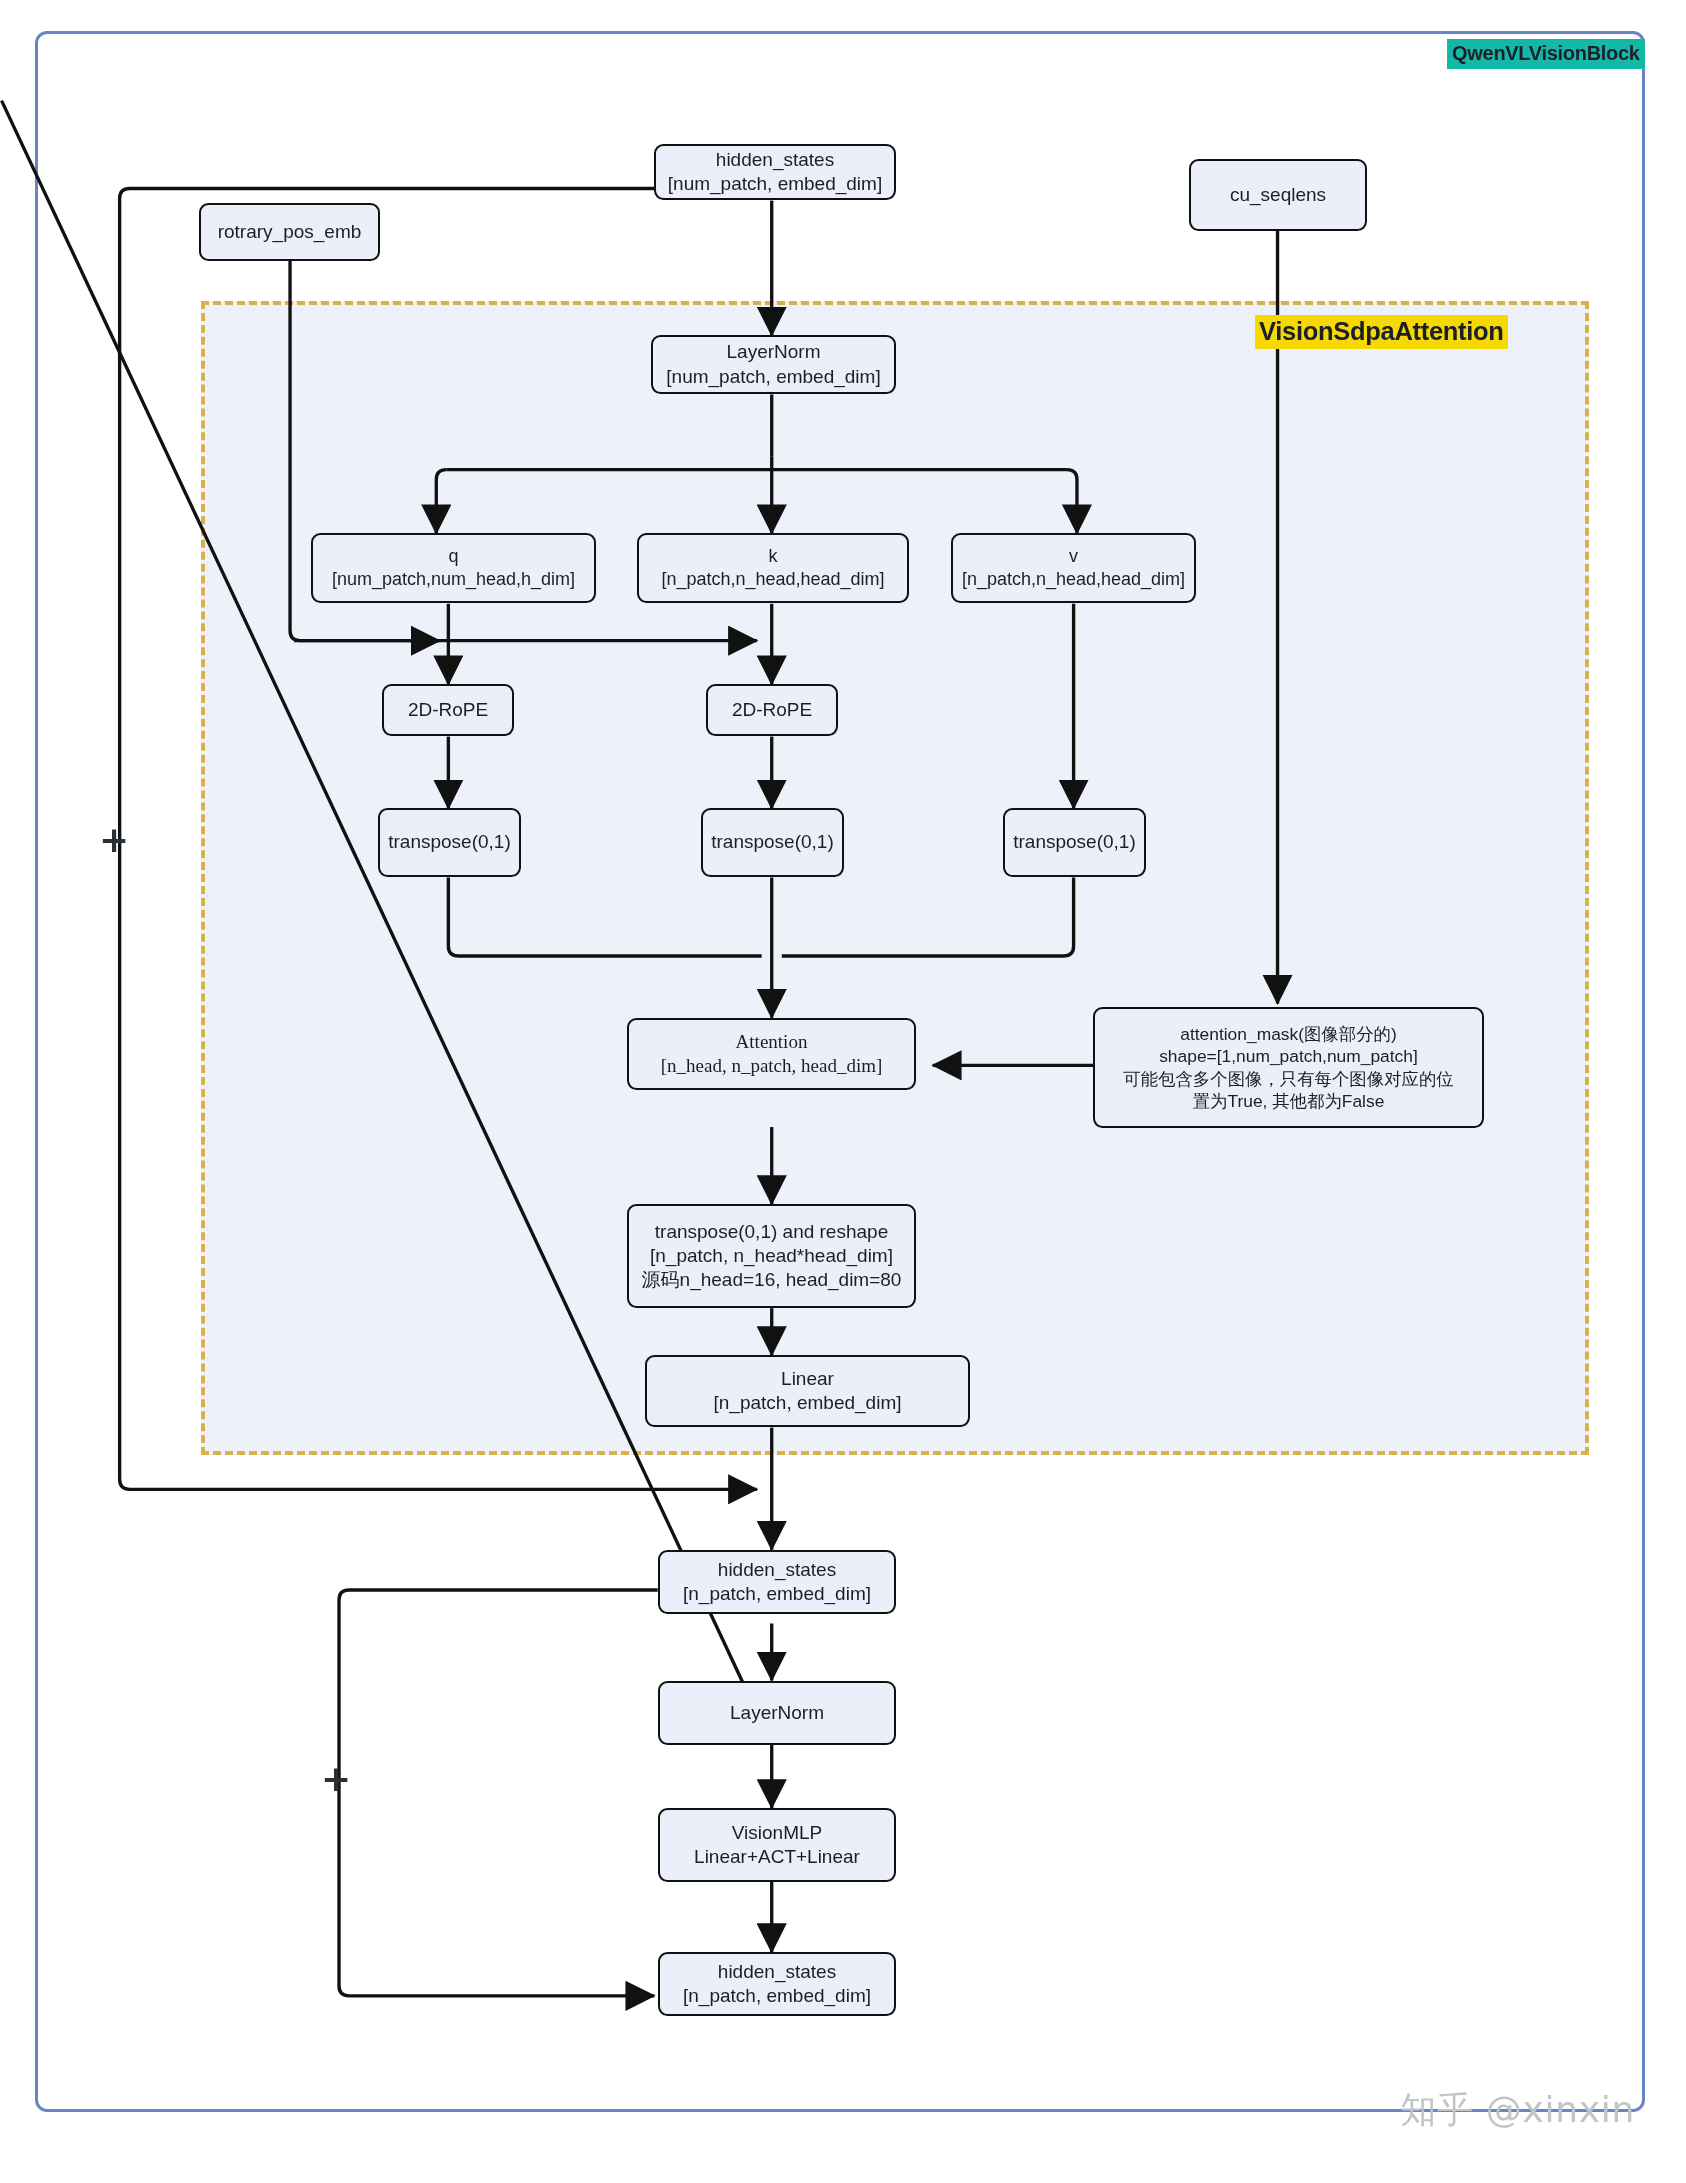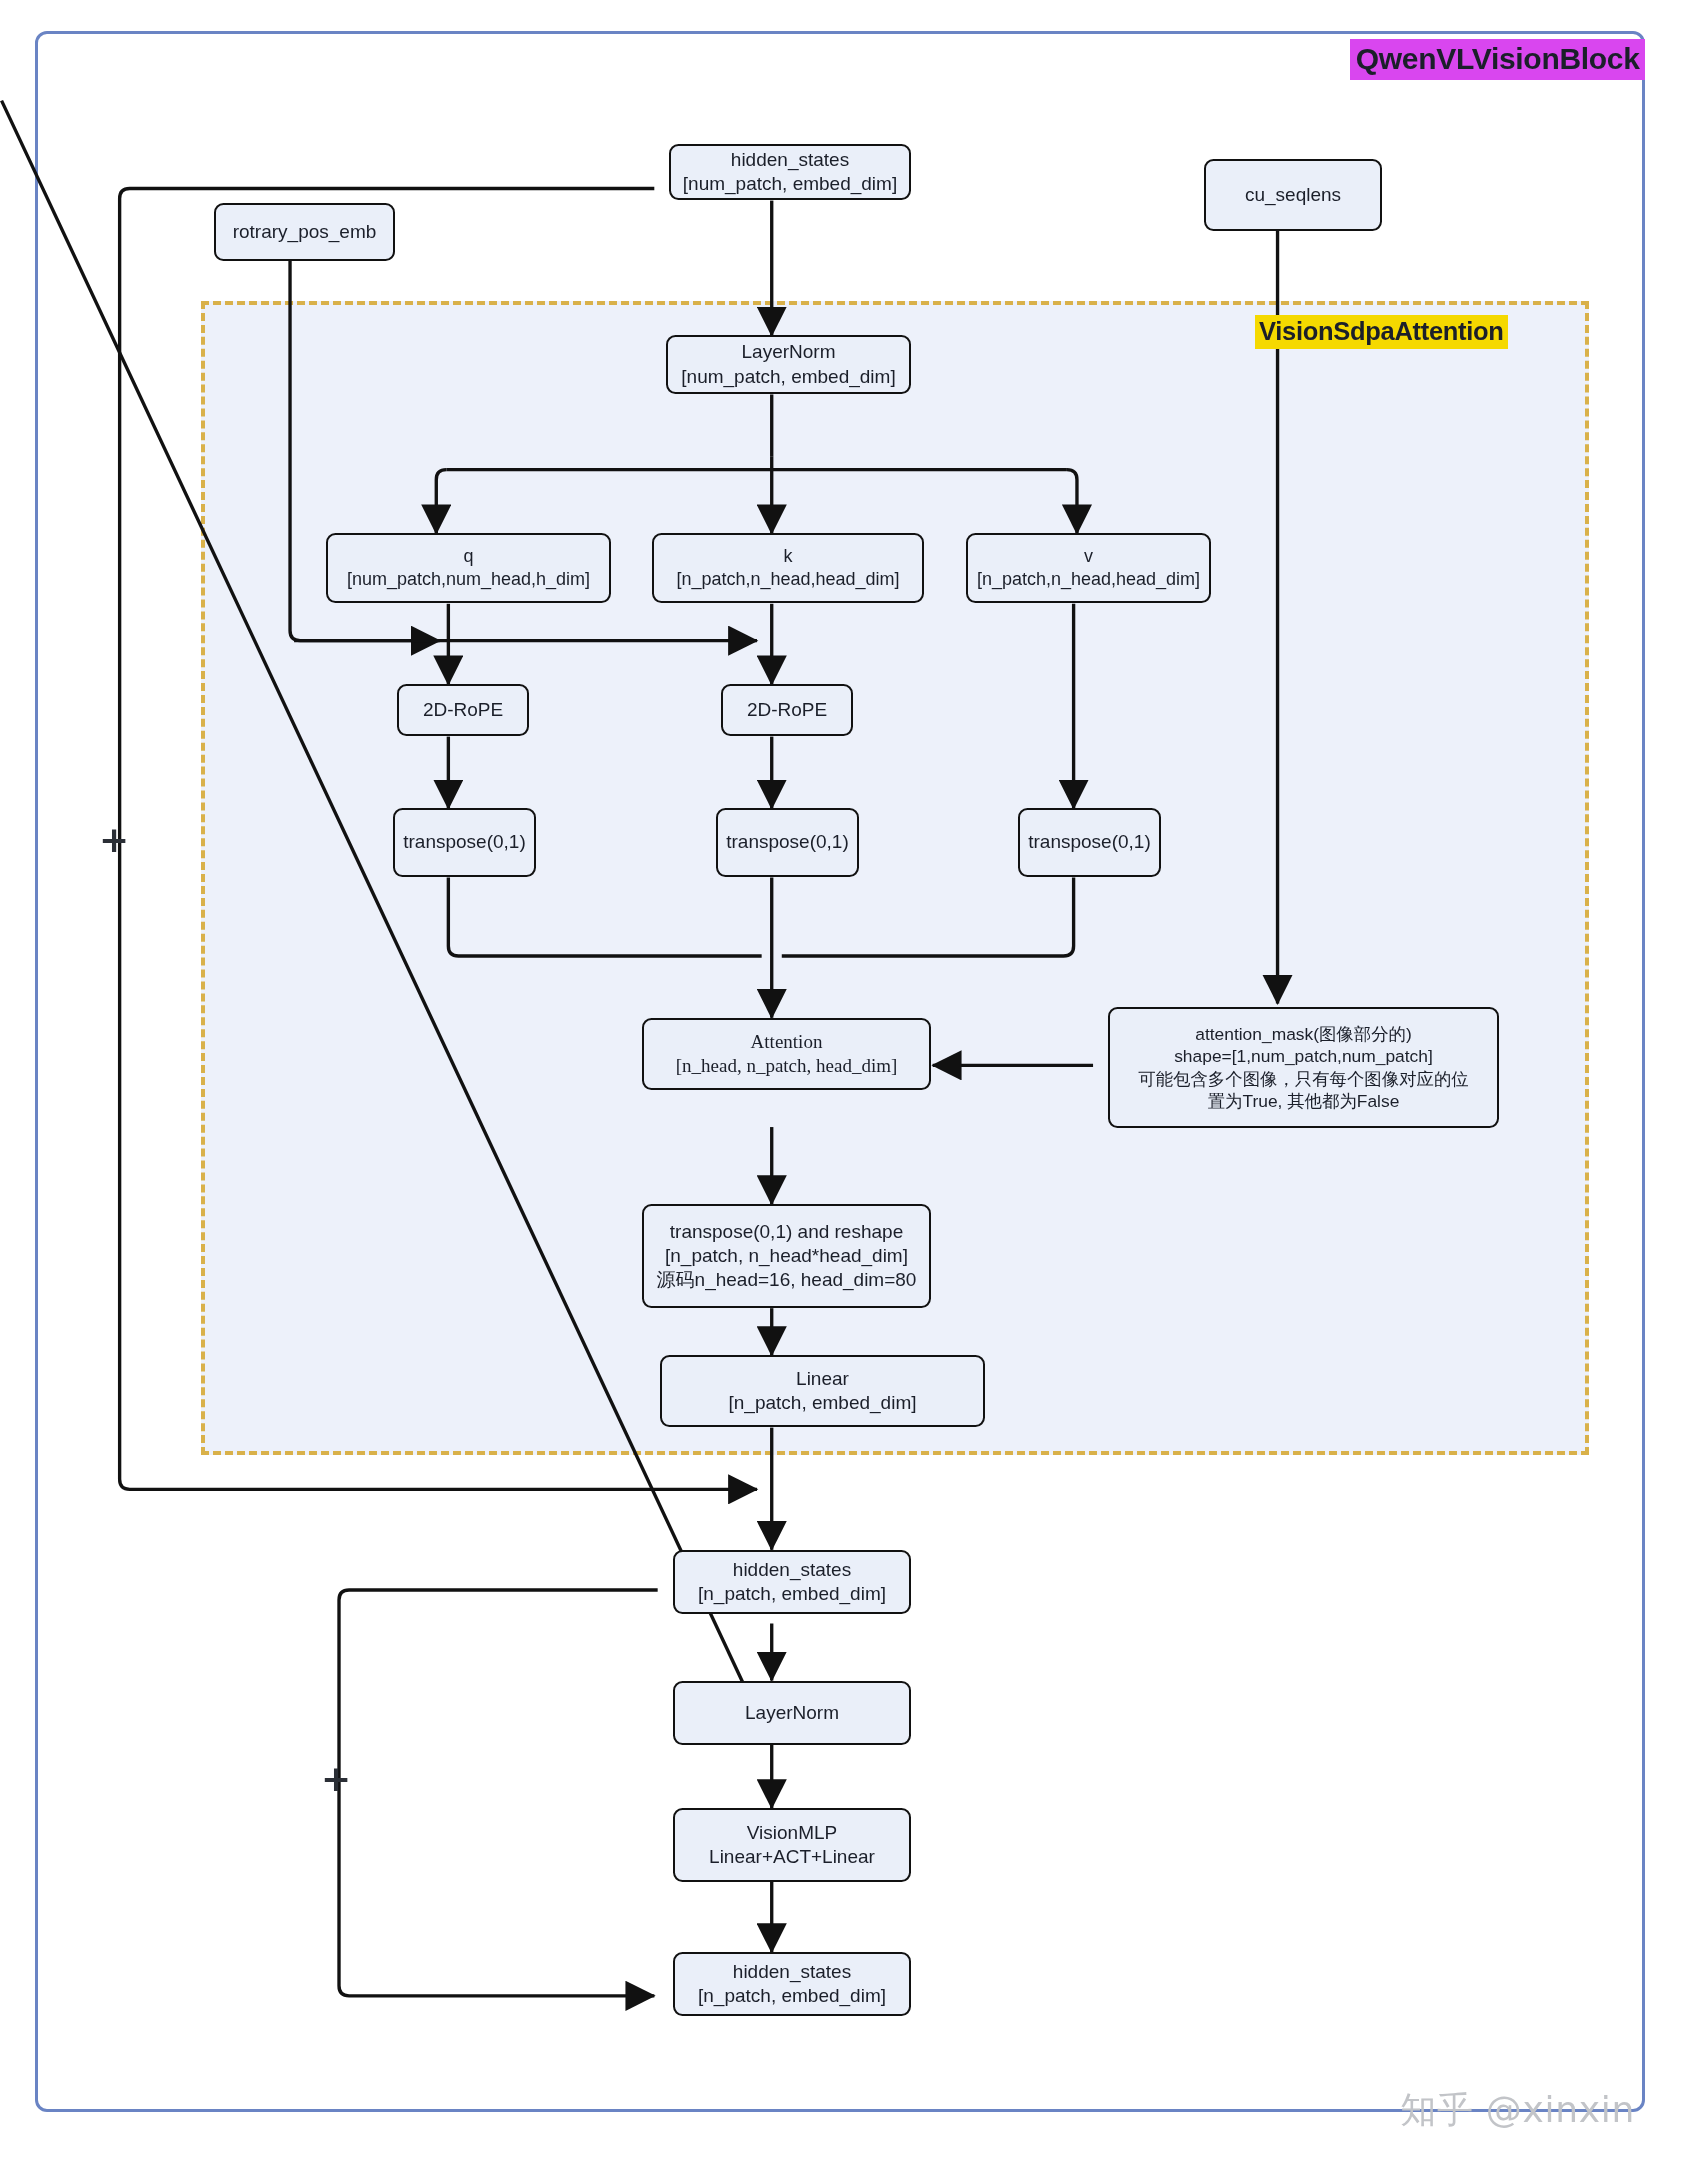--- a/index.html
+++ b/index.html
@@ -20,24 +20,24 @@
     width:1610px; height:2081px;
     border:3.4px solid #6a84c4;
     border-radius:12px;
     background:#ffffff;
     box-sizing:border-box;
   }
 
   .block-title{
     position:absolute;
     right:42px; top:39px;
-    font-size:30px;
+    font-size:20px;
     font-weight:bold;
     color:#1b1f2a;
-    background:#d946ef;
+    background:#14b8a6;
     padding:2.7px 5.4px 4px 5.4px;
     letter-spacing:-0.3px;
     white-space:nowrap;
     z-index:40;
   }
 
   
   .sdpa-region{
     position:absolute;
     left:201px; top:301px;
@@ -70,21 +70,20 @@
     display:flex;
     flex-direction:column;
     align-items:center;
     justify-content:center;
     color:#1b1f2a;
     font-size:19px;
     line-height:1.28;
     text-align:center;
     z-index:20;
     padding:1.3px 2.7px;
-    margin-left:15px;
   }
   .node .ln{display:block; white-space:nowrap;}
   .node.clip{overflow:hidden;}
   .node.clip .ln{white-space:normal; word-break:break-all;}
 
   
   .wires{
     position:absolute;
     left:0; top:0;
     width:1687px; height:2183px;

